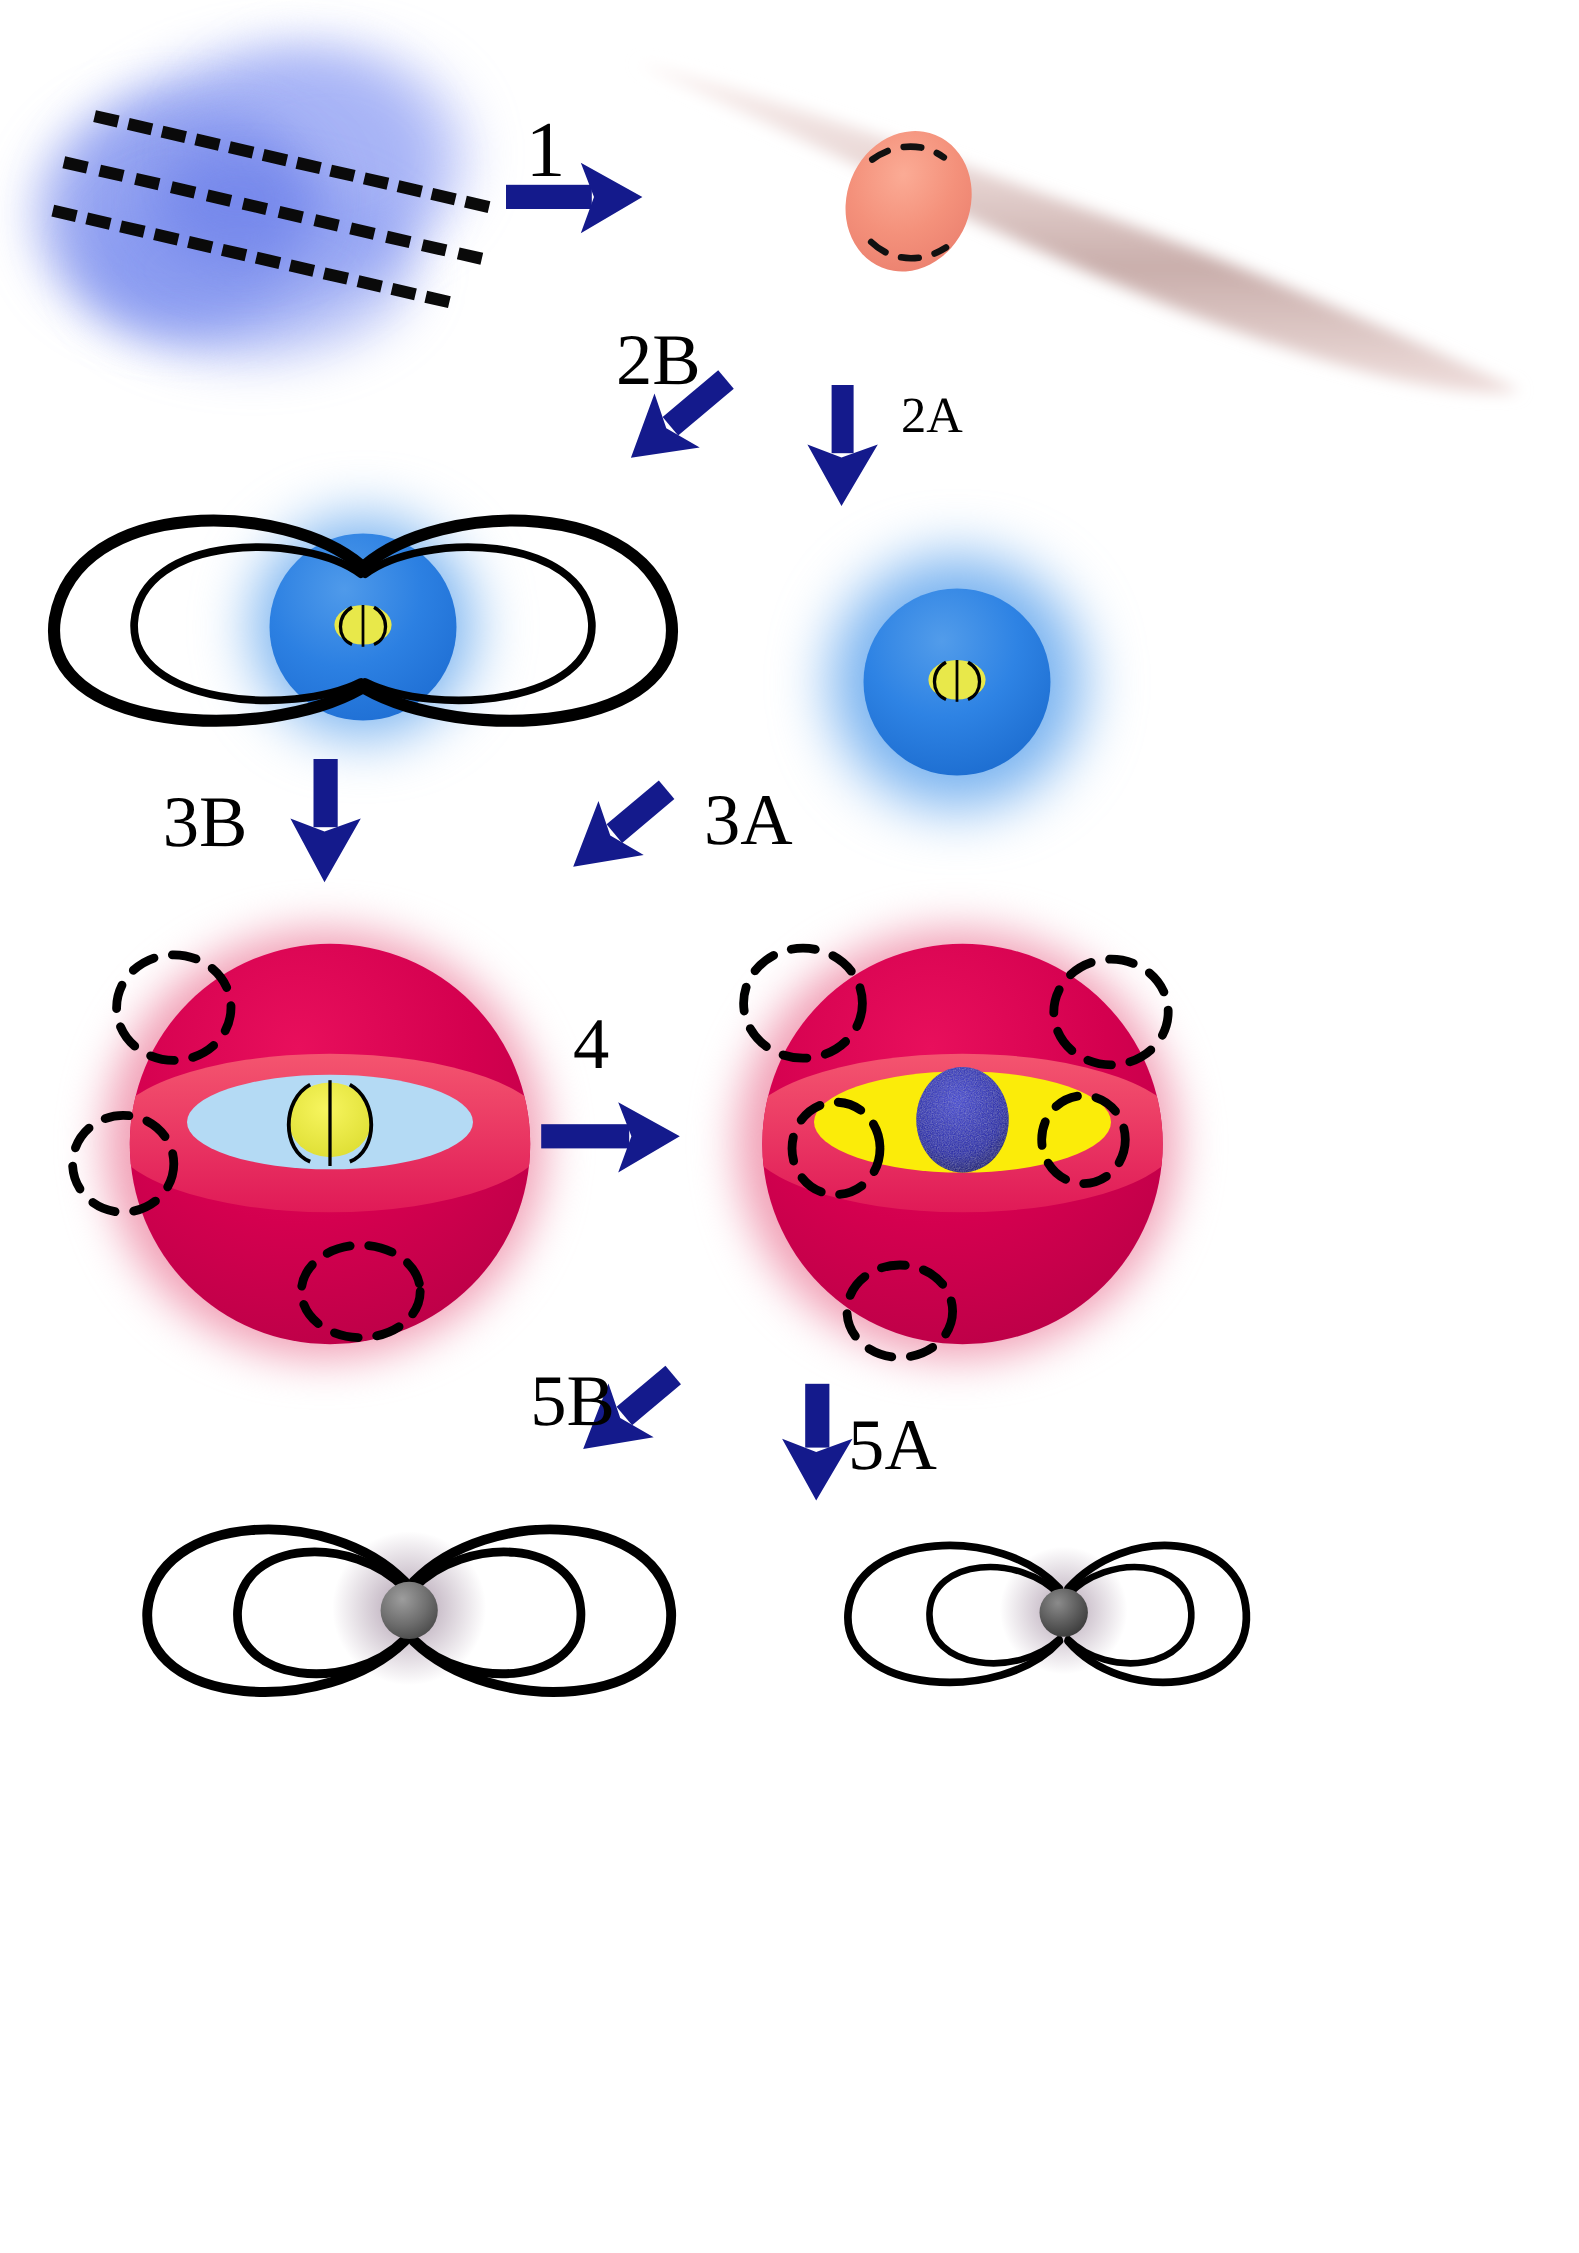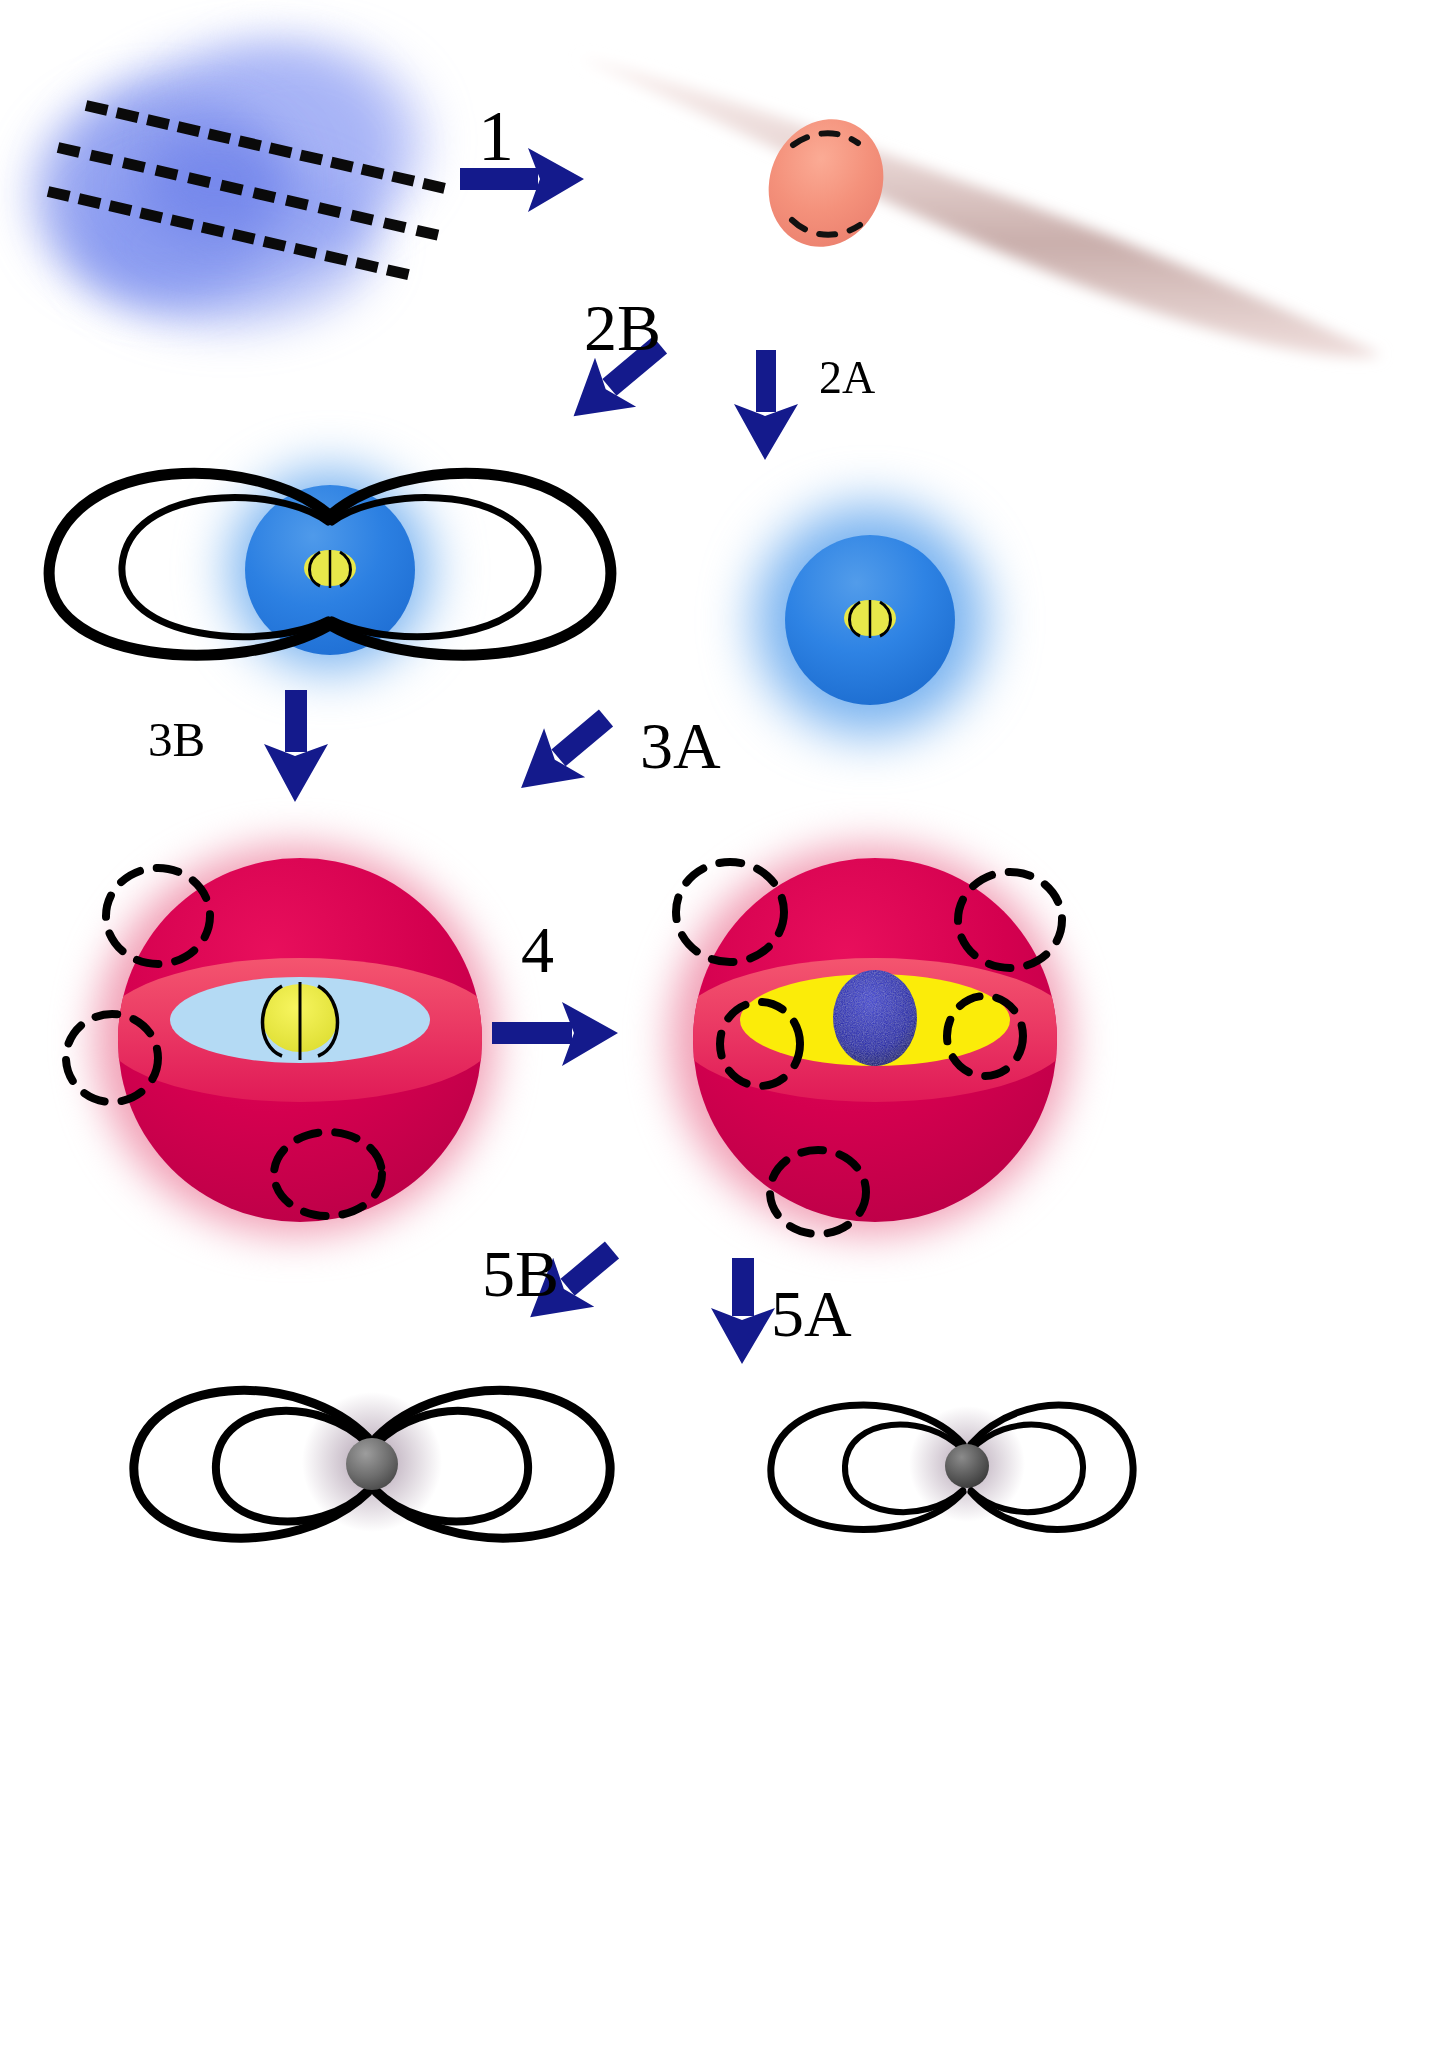--- a/index.html
+++ b/index.html
@@ -284,21 +284,21 @@
       </g>
 
       <g transform="translate(743,1258) rotate(90)">
         <rect x="0" y="-11" width="58" height="22"></rect>
         <path d="M50,-32 L106,1 L50,32 L62,1 Z"></path>
       </g>
     </g>
   </svg>
 
   <div class="lbl" style="left:478px;top:100px;font-size:72px;">1</div>
-  <div class="lbl" style="left:560px;top:295px;font-size:66px;margin-left:24px;">2B</div>
+  <div class="lbl" style="left:560px;top:295px;font-size:66px;">2B</div>
   <div class="lbl" style="left:819px;top:355px;font-size:46px;">2A</div>
-  <div class="lbl" style="left:148px;top:715px;font-size:49px;">3B</div>
+  <div class="lbl" style="left:148px;top:715px;font-size:66px;">3B</div>
   <div class="lbl" style="left:640px;top:713px;font-size:66px;">3A</div>
   <div class="lbl" style="left:521px;top:917px;font-size:66px;">4</div>
   <div class="lbl" style="left:482px;top:1241px;font-size:66px;text-align:right;">5B</div>
   <div class="lbl" style="left:771px;top:1281px;font-size:66px;font-family:Liberation Serif, serif;">5A</div>
 
 </div>
 
 </body></html>

